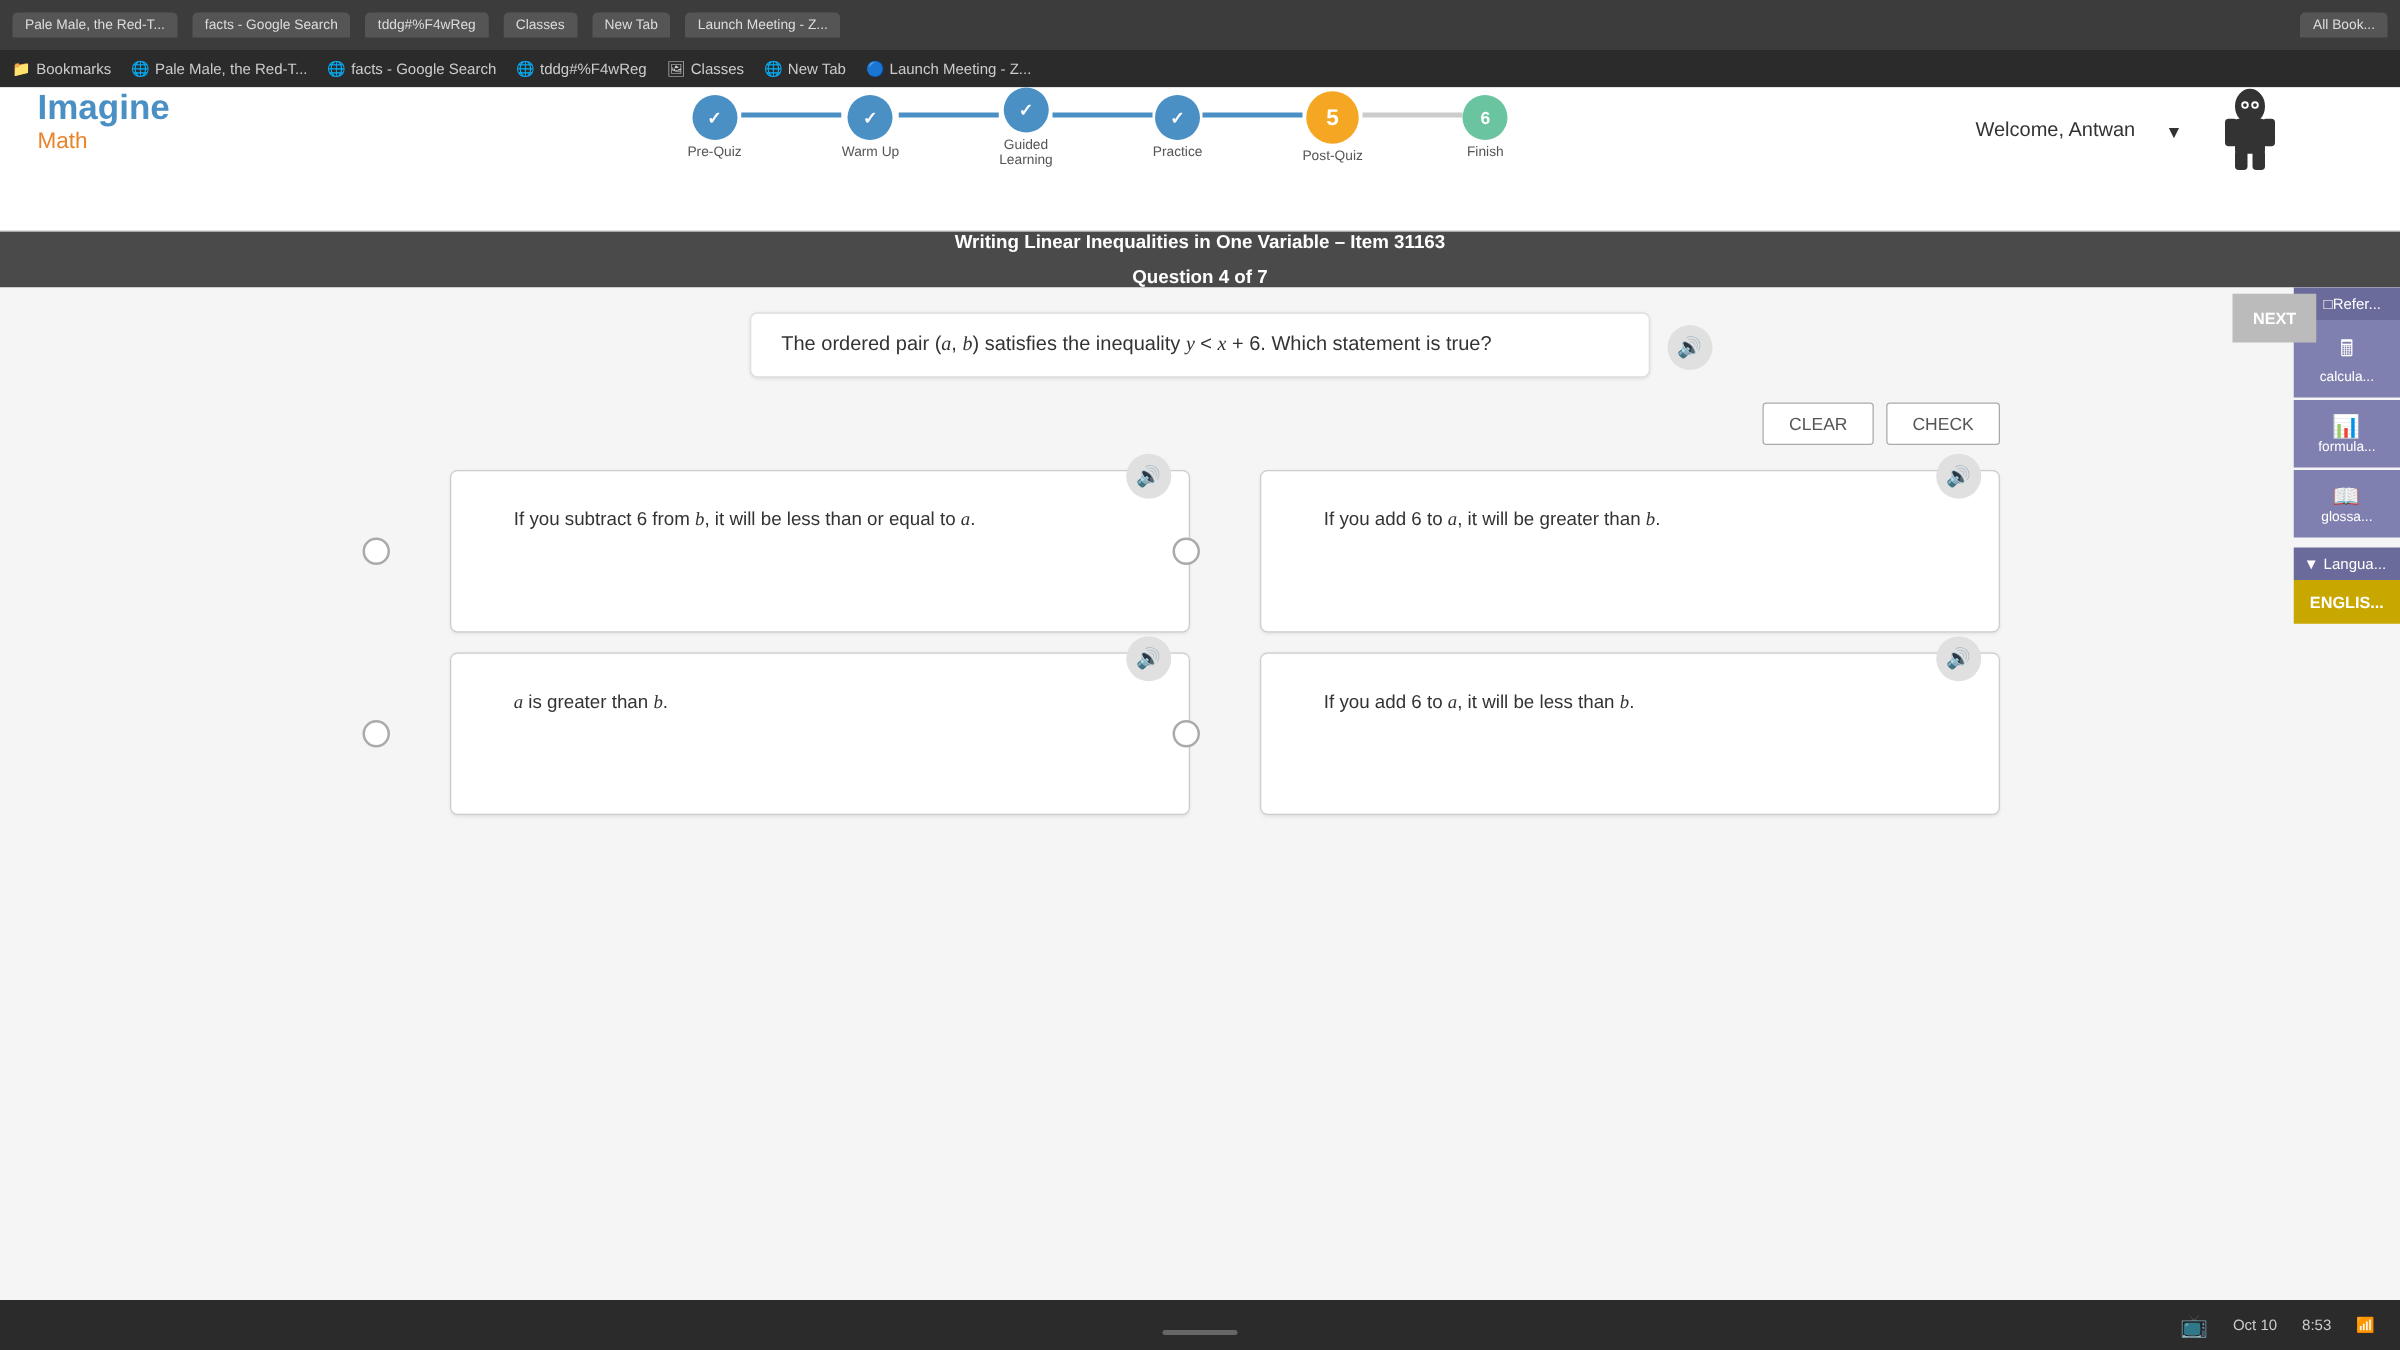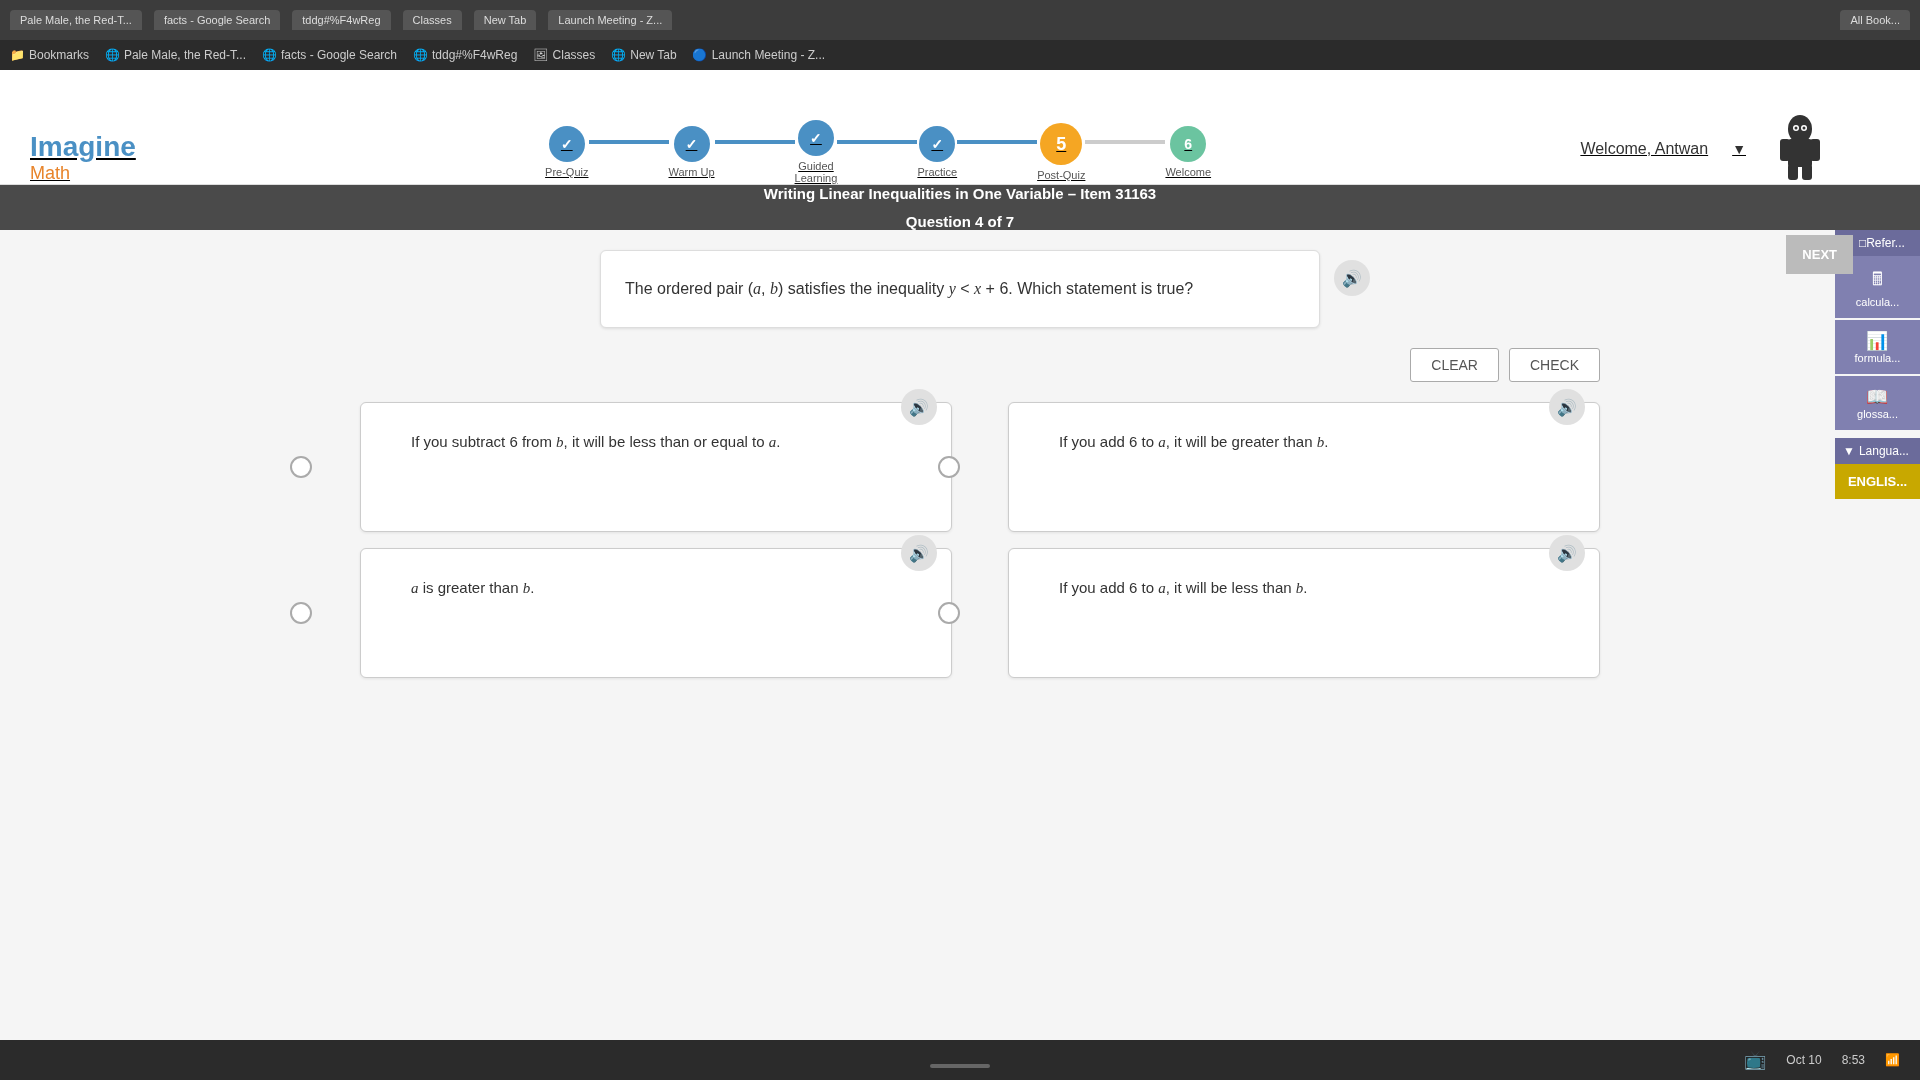--- a/index.html
+++ b/index.html
@@ -58,24 +58,23 @@
       background: #fff;
       position: relative;
     }
 
     
     .top-nav {
       height: 115px;
       background: #fff;
       border-bottom: 1px solid #ddd;
       display: flex;
-      align-items: flex-end;
+      align-items: flex-start;
       padding: 0 30px;
       position: relative;
-      text-decoration: underline;
     }
 
     .logo-area {
       display: flex;
       flex-direction: column;
       margin-right: 40px;
     }
     .logo-imagine {
       font-size: 28px;
       font-weight: bold;
@@ -186,21 +185,21 @@
       position: relative;
       background: #f5f5f5;
       min-height: calc(100% - 160px);
     }
 
     
     .question-box {
       background: white;
       border: 1px solid #ddd;
       border-radius: 6px;
-      padding: 29px 24px;
+      padding: 16px 24px;
       margin: 0 auto 20px auto;
       max-width: 720px;
       font-size: 16px;
       color: #333;
       position: relative;
       box-shadow: 0 1px 3px rgba(0,0,0,0.1);
     }
     .audio-btn {
       width: 36px;
       height: 36px;
@@ -408,21 +407,21 @@
         <div class="step-connector"></div>
 
         <div class="progress-step">
           <div class="step-circle active">5</div>
           <div class="step-label">Post-Quiz</div>
         </div>
         <div class="step-connector upcoming"></div>
 
         <div class="progress-step">
           <div class="step-circle upcoming">6</div>
-          <div class="step-label">Welcome</div>
+          <div class="step-label">Finish</div>
         </div>
       </div>
     </div>
 
     <div class="welcome-area">
       <span class="welcome-text">Welcome, Antwan</span>
       <span style="cursor:pointer; font-size:14px; color:#333;">▼</span>
 
       <div class="avatar-character">
         <svg width="60" height="70" viewBox="0 0 60 70">

